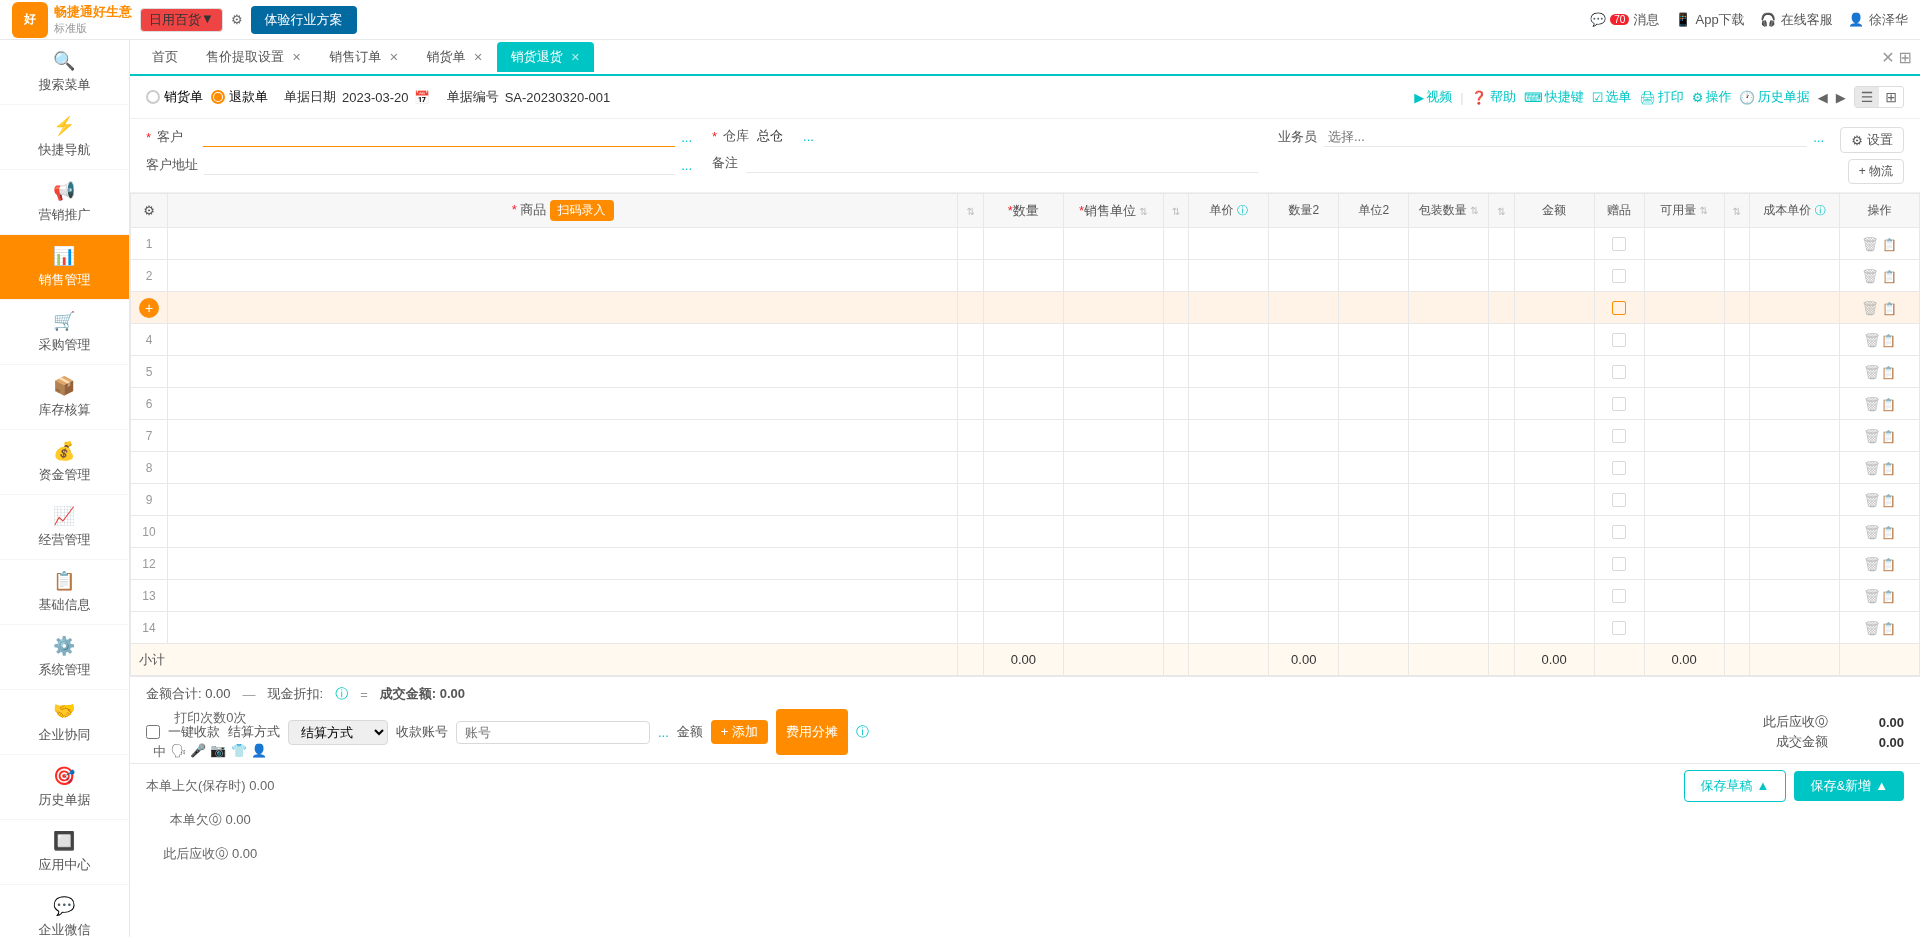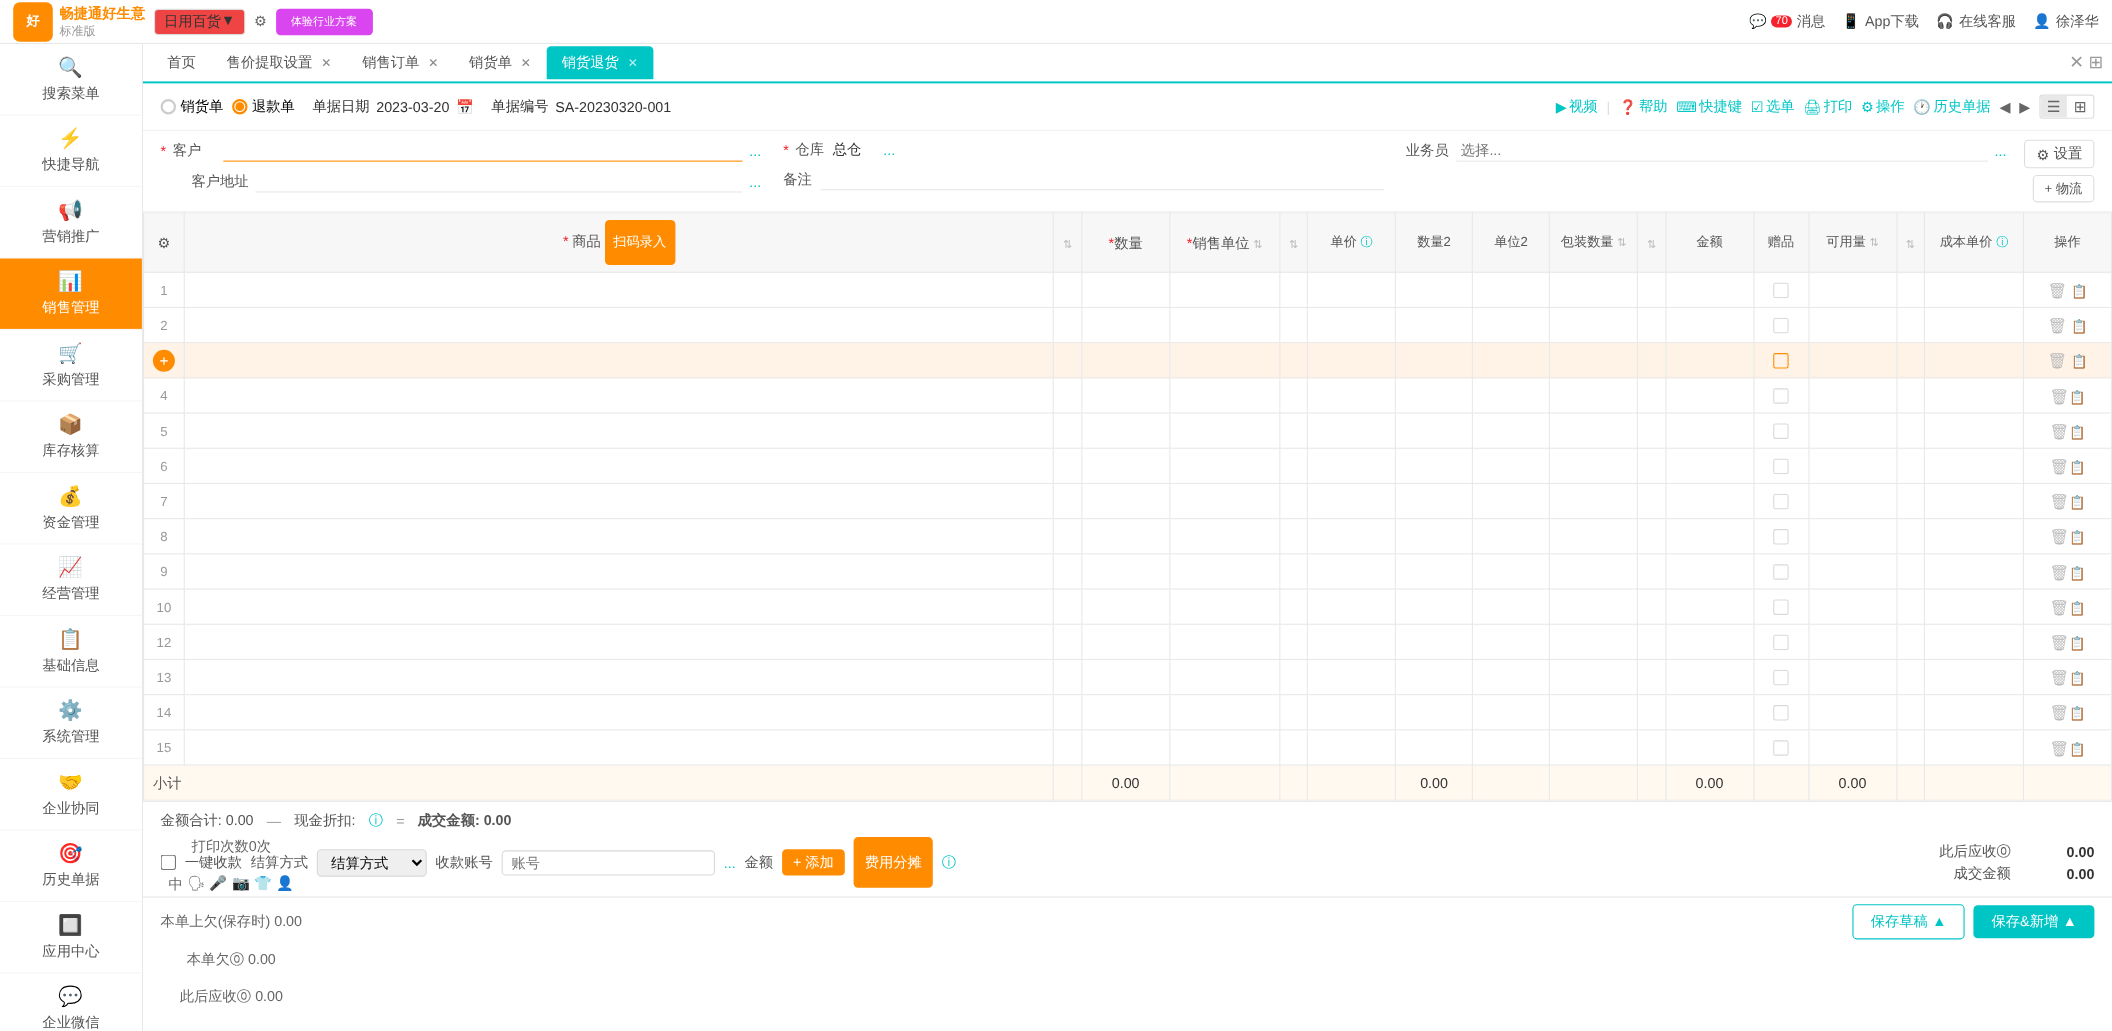--- a/index.html
+++ b/index.html
@@ -7,21 +7,21 @@
 
     
     .top-bar { background: #fff; height: 40px; display: flex; align-items: center; justify-content: space-between; padding: 0 12px; border-bottom: 1px solid #e8e8e8; }
     .top-bar-left { display: flex; align-items: center; gap: 8px; }
     .logo-area { display: flex; align-items: center; gap: 6px; }
     .logo-icon { width: 36px; height: 36px; background: #ff8c00; border-radius: 6px; display: flex; align-items: center; justify-content: center; color: #fff; font-size: 12px; font-weight: bold; }
     .top-bar-right { display: flex; align-items: center; gap: 16px; color: #555; font-size: 13px; }
     .top-bar-right .icon-btn { display: flex; align-items: center; gap: 4px; cursor: pointer; color: #555; }
     .badge { background: #f5222d; color: #fff; border-radius: 10px; font-size: 10px; padding: 0 4px; min-width: 16px; text-align: center; }
     .dropdown-btn { background: #ef4444; border: 1px solid #ddd; border-radius: 4px; padding: 2px 8px; cursor: pointer; display: flex; gap: 0; color: #333; }
-    .experience-btn { background: #d946ef; color: #fff; border: none; border-radius: 4px; padding: 5px 14px; cursor: pointer; font-size: 10px; }
+    .experience-btn { background: #0369a1; color: #fff; border: none; border-radius: 4px; padding: 5px 14px; cursor: pointer; font-size: 13px; }
 
     
     .main-layout { display: flex; flex: 1; overflow: hidden; }
 
     
     .sidebar { width: 130px; background: #fff; border-right: 1px solid #e8e8e8; display: flex; flex-direction: column; overflow-y: auto; }
     .sidebar-item { padding: 10px 0; display: flex; flex-direction: column; align-items: center; gap: 4px; cursor: pointer; color: #555; font-size: 12px; border-bottom: 1px solid #f5f5f5; }
     .sidebar-item.active { background: #ff8c00; color: #fff; }
     .sidebar-item .s-icon { font-size: 18px; }
 
@@ -52,21 +52,21 @@
     .side-btn { background: #fff; border: 1px solid #ddd; border-radius: 4px; padding: 3px 10px; cursor: pointer; color: #555; font-size: 12px; display: flex; align-items: center; gap: 4px; }
 
     
     .table-section { flex: 1; overflow: auto; }
     .data-table { width: 100%; border-collapse: collapse; }
     .data-table th { background: #f7f7f7; border: 1px solid #e8e8e8; padding: 6px 8px; text-align: center; color: #555; font-weight: normal; font-size: 12px; white-space: nowrap; }
     .data-table td { border: 1px solid #e8e8e8; padding: 4px 8px; text-align: center; color: #333; height: 32px; }
     .data-table tr.active-row td { background: #fff3e8; }
     .data-table .row-num { color: #999; font-size: 12px; }
     .sort-icon { color: #bbb; cursor: pointer; font-size: 10px; }
-    .barcode-btn { background: #ff8c00; color: #fff; border: none; border-radius: 4px; padding: 12px 8px; cursor: pointer; font-size: 12px; }
+    .barcode-btn { background: #ff8c00; color: #fff; border: none; border-radius: 4px; padding: 2px 8px; cursor: pointer; font-size: 12px; }
     .checkbox-cell { display: flex; align-items: center; justify-content: center; }
     .cell-checkbox { width: 14px; height: 14px; border: 1px solid #d9d9d9; border-radius: 2px; }
     .add-row-btn { width: 20px; height: 20px; background: #ff8c00; color: #fff; border-radius: 50%; display: flex; align-items: center; justify-content: center; cursor: pointer; font-size: 14px; }
     .total-row td { background: #fff9f0; font-weight: normal; color: #333; }
     .delete-icon { color: #bbb; cursor: pointer; font-size: 14px; }
     .copy-icon { color: #bbb; cursor: pointer; font-size: 12px; }
 
     
     .footer-section { border-top: 1px solid #e8e8e8; padding: 8px 16px; background: #fff; }
     .amount-row { display: flex; align-items: center; gap: 12px; }
@@ -288,21 +288,21 @@
       <div style="display:flex;padding:8px 16px;gap:0;border-bottom:1px solid #f0f0f0;align-items:flex-start;">
 
         <div style="flex:1;display:flex;flex-direction:column;gap:8px;">
           <div class="field-item">
             <span style="color:#f5222d;">*</span>
             <span style="color:#555;min-width:40px;">客户</span>
             <input class="field-input-line" style="min-width: 180px; border-bottom: 1px solid rgb(255, 140, 0);">
             <span class="ellipsis-btn">...</span>
           </div>
           <div class="field-item">
-            <span style="color:#555;min-width:52px;text-align:right;margin-left:28px;">客户地址</span>
+            <span style="color:#555;min-width:52px;text-align:right;">客户地址</span>
             <input class="field-input-line" style="min-width: 180px;">
             <span class="ellipsis-btn">...</span>
           </div>
         </div>
 
         <div style="flex:1;display:flex;flex-direction:column;gap:8px;padding-left:20px;">
           <div class="field-item">
             <span style="color:#f5222d;">*</span>
             <span style="color:#555;min-width:28px;">仓库</span>
             <span style="color:#333;min-width:40px;">总仓</span>
@@ -671,43 +671,20 @@
                 <td>
                   <div class="checkbox-cell">
                     <div class="cell-checkbox"></div>
                   </div>
                 </td>
                 <td></td>
                 <td></td>
                 <td></td>
                 <td><span class="delete-icon">🗑</span><span class="copy-icon">📋</span></td>
               </tr>
-            <tr>
-                <td class="row-num">15</td>
-                <td></td>
-                <td></td>
-                <td></td>
-                <td></td>
-                <td></td>
-                <td></td>
-                <td></td>
-                <td></td>
-                <td></td>
-                <td></td>
-                <td></td>
-                <td>
-                  <div class="checkbox-cell">
-                    <div class="cell-checkbox"></div>
-                  </div>
-                </td>
-                <td></td>
-                <td></td>
-                <td></td>
-                <td><span class="delete-icon">🗑</span><span class="copy-icon">📋</span></td>
-              </tr>
 
             <tr class="total-row">
               <td colspan="2" style="text-align:left;padding-left:8px;color:#555;">小计</td>
               <td></td>
               <td>0.00</td>
               <td></td>
               <td></td>
               <td></td>
               <td>0.00</td>
               <td></td>

